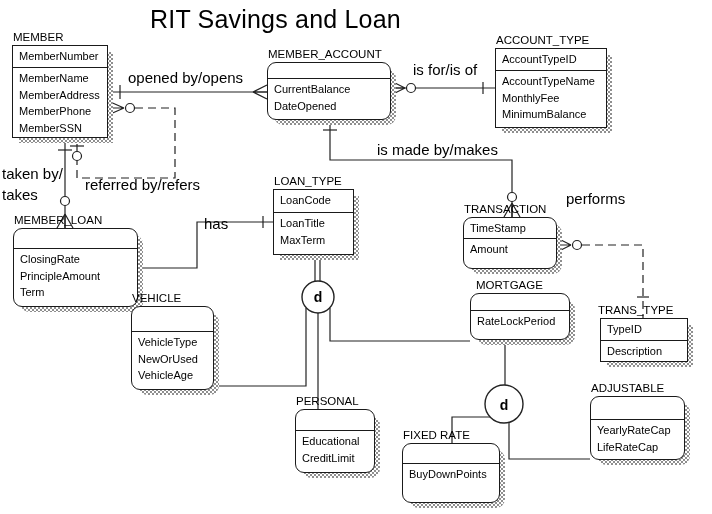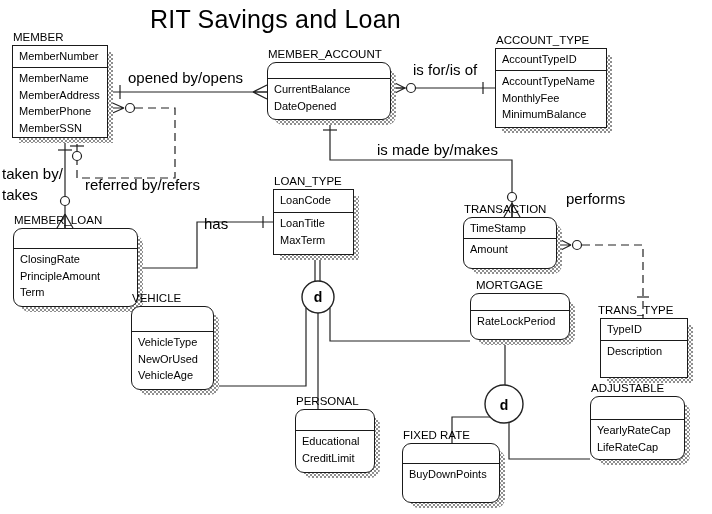--- a/index.html
+++ b/index.html
@@ -215,21 +215,21 @@
   <div class="entity rounded" style="left:470px;top:293px;width:100px;height:47px">
     <div class="ent-label" style="left:6px">MORTGAGE</div>
     <div class="ent-box">
       <div class="ent-header" style="height:17px"></div>
       <div class="ent-body">
         <div>RateLockPeriod</div>
       </div>
     </div>
   </div>
 
-  <div class="entity square" style="left:600px;top:318px;width:88px;height:60px">
+  <div class="entity square" style="left:600px;top:318px;width:88px;height:44px">
     <div class="ent-label" style="left:-2px">TRANS_TYPE</div>
     <div class="ent-box">
       <div class="ent-header" style="height:22px">TypeID</div>
       <div class="ent-body">
         <div>Description</div>
       </div>
     </div>
   </div>
 
   <div class="entity rounded" style="left:295px;top:409px;width:80px;height:64px">

